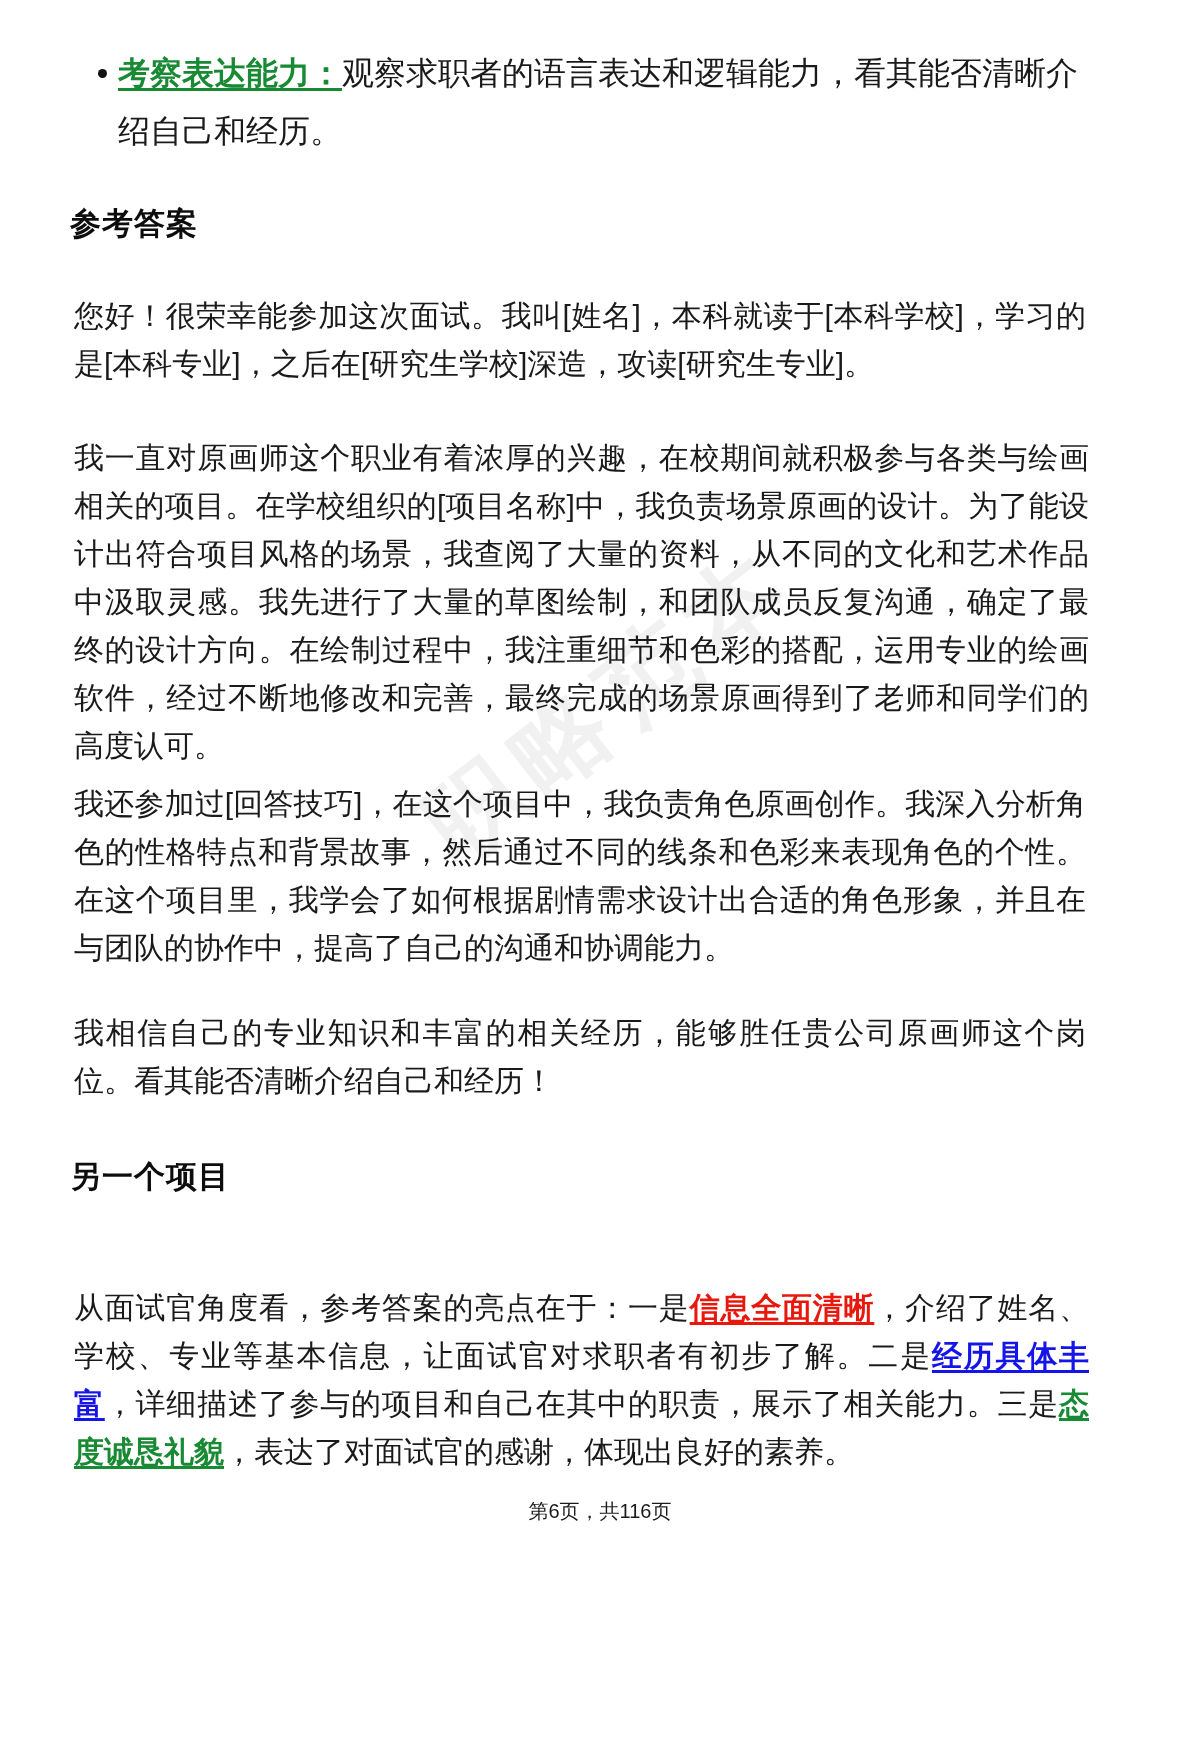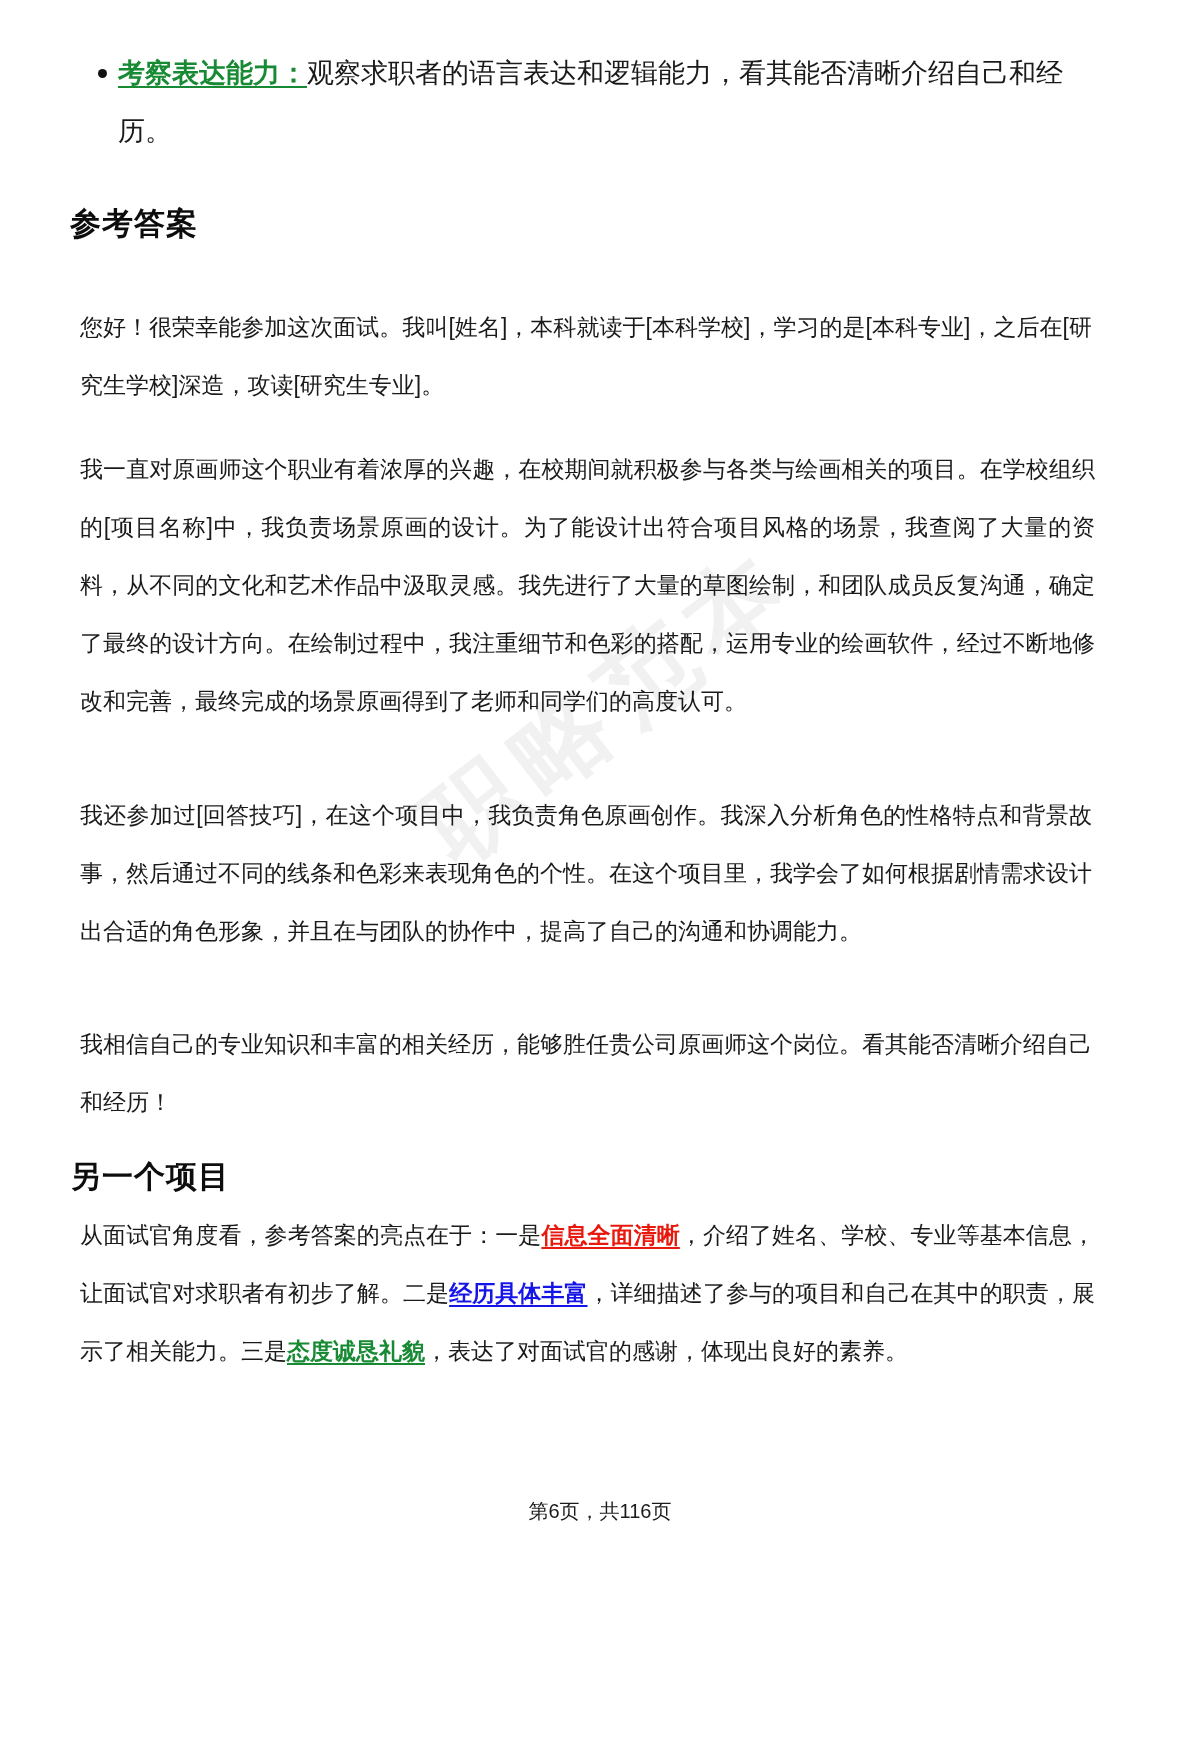--- a/index.html
+++ b/index.html
@@ -55,21 +55,21 @@
   
   ul.bullets {
     list-style: none;
     margin: 0;
     padding: 0;
   }
   ul.bullets li {
     position: relative;
     margin: 0 0 0 0;
     padding: 0 0 0 46px;
-    font-size: 27px;
+    font-size: 32px;
     line-height: 58px;
     color: #1a1a1a;
     max-width: 1010px;
   }
   ul.bullets li .dot {
     position: absolute;
     left: 26px;
     top: 25px;
     width: 9px;
     height: 9px;
@@ -98,38 +98,38 @@
   h2.section-head {
     font-size: 31px;
     font-weight: 700;
     color: #0d0d0d;
     margin: 0;
     padding: 0;
     letter-spacing: 1px;
   }
 
   p.para {
-    font-size: 23px;
-    line-height: 58px;
+    font-size: 30px;
+    line-height: 48px;
     color: #1a1a1a;
-    margin: 10px;
+    margin: 4px;
     padding: 0;
     max-width: 1015px;
     text-align: justify;
     text-justify: inter-character;
   }
 
   .block-bullet { position: absolute; left: 72px; top: 44px; width: 1010px; }
   .h-cankao     { position: absolute; left: 70px; top: 203px; }
   .p-1          { position: absolute; left: 70px; top: 288px; width: 1012px; }
   .p-2          { position: absolute; left: 70px; top: 430px; width: 1015px; }
   .p-3          { position: absolute; left: 70px; top: 776px; width: 1012px; }
   .p-4          { position: absolute; left: 70px; top: 1005px; width: 1012px; }
   .h-jiqiao     { position: absolute; left: 70px; top: 1156px; }
-  .p-5          { position: absolute; left: 70px; top: 1196px; width: 1015px; }
+  .p-5          { position: absolute; left: 70px; top: 1280px; width: 1015px; }
 
   .footer {
     position: absolute;
     left: 0;
     top: 1498px;
     width: 1200px;
     text-align: center;
     font-size: 20px;
     color: #1a1a1a;
     z-index: 2;

